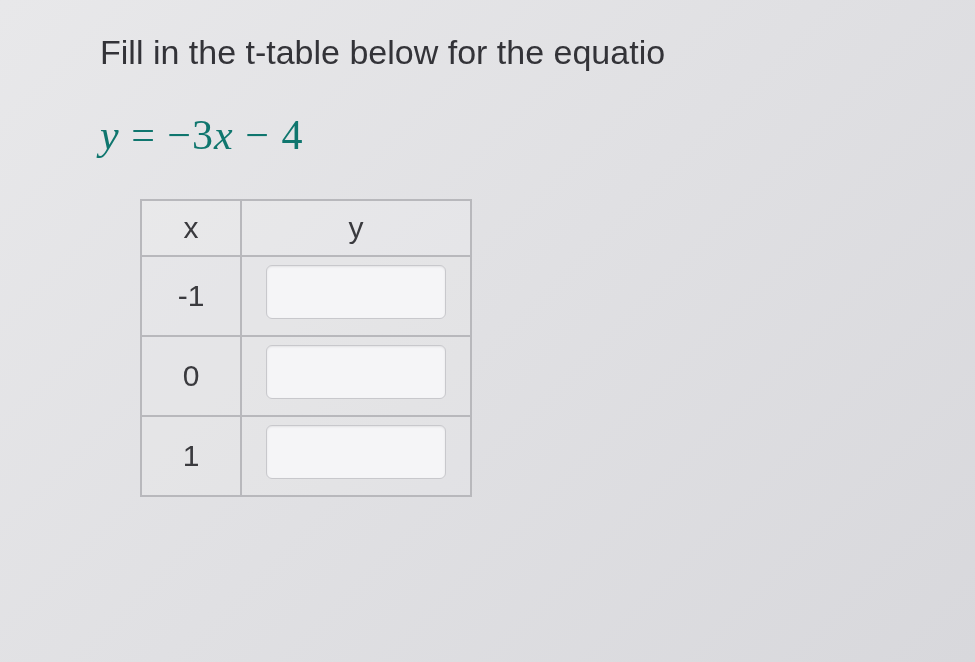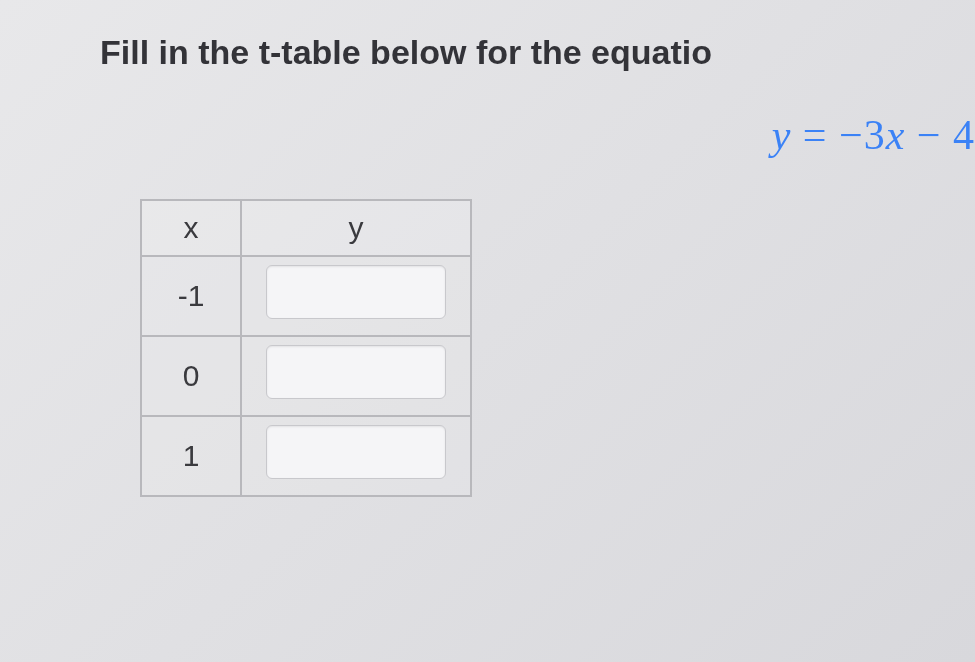--- a/index.html
+++ b/index.html
@@ -14,30 +14,29 @@
       font-family: Arial, sans-serif;
       padding: 30px 0 0 100px;
       color: #2a2a2e;
       overflow: hidden;
     }
     .instructions {
       font-size: 34px;
       line-height: 1.35;
       margin-bottom: 35px;
       color: #333338;
-      font-weight: 700;
+      font-weight: 400;
     }
     .equation {
       font-family: Georgia, 'Times New Roman', serif;
       font-size: 42px;
       font-style: italic;
       margin-bottom: 40px;
-      color: #3b82f6;
+      color: #0f766e;
       letter-spacing: 1px;
-      text-align: right;
     }
     .equation .num {
       font-style: normal;
     }
     .ttable {
       border-collapse: collapse;
       margin-left: 40px;
     }
     .ttable td, .ttable th {
       border: 2px solid #b8b8bc;

